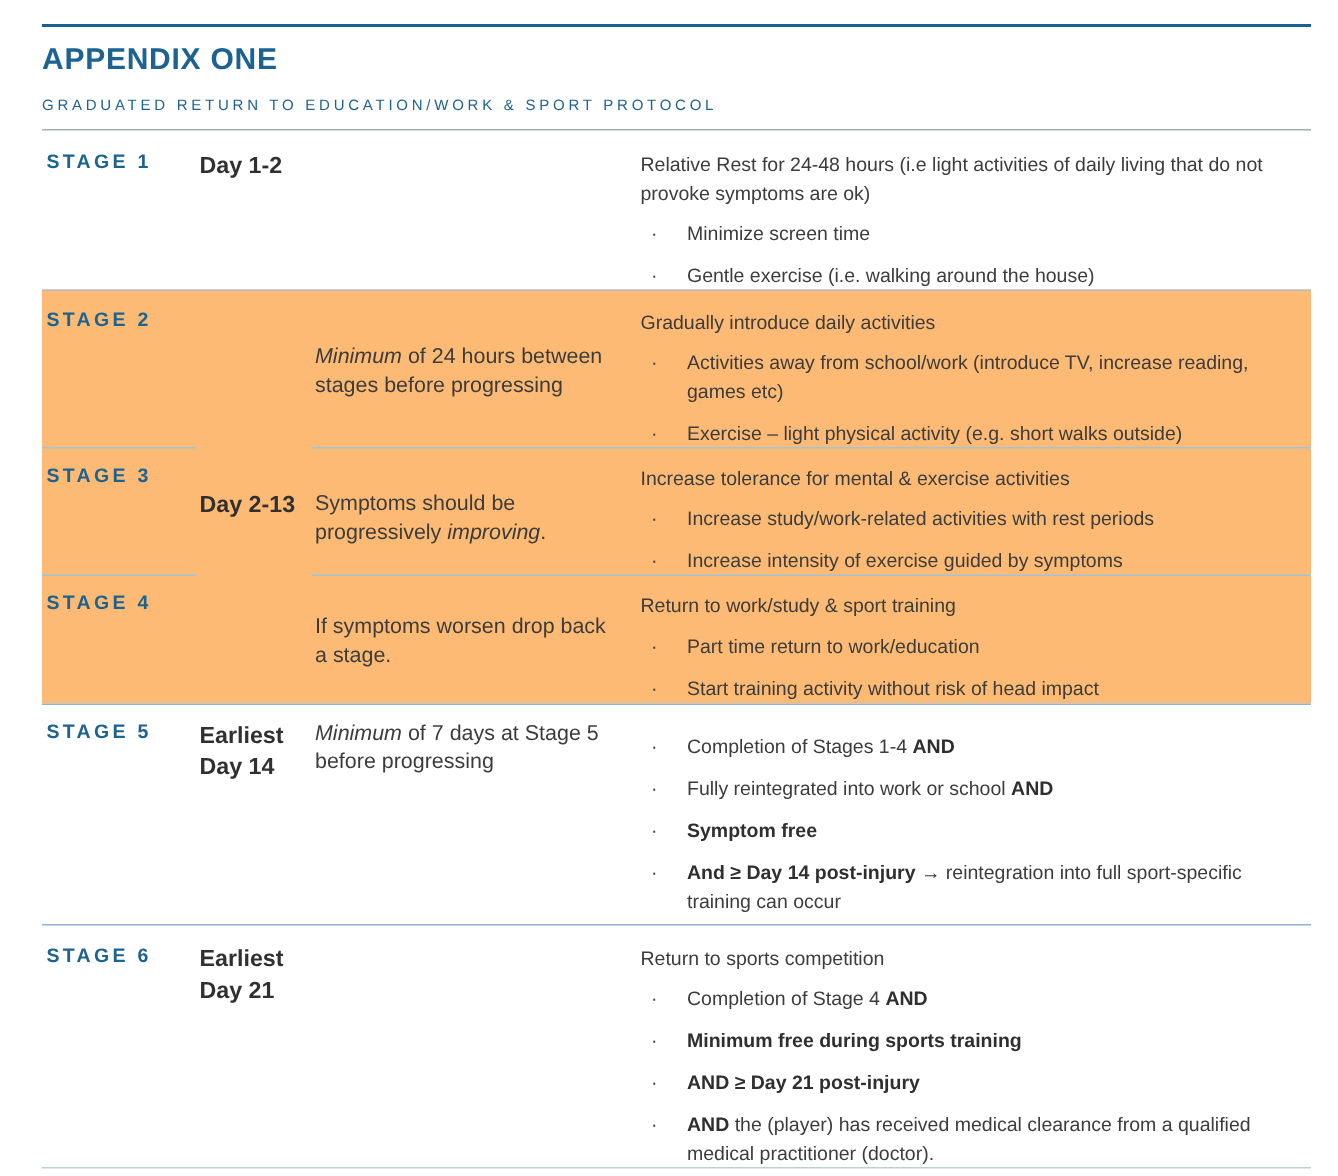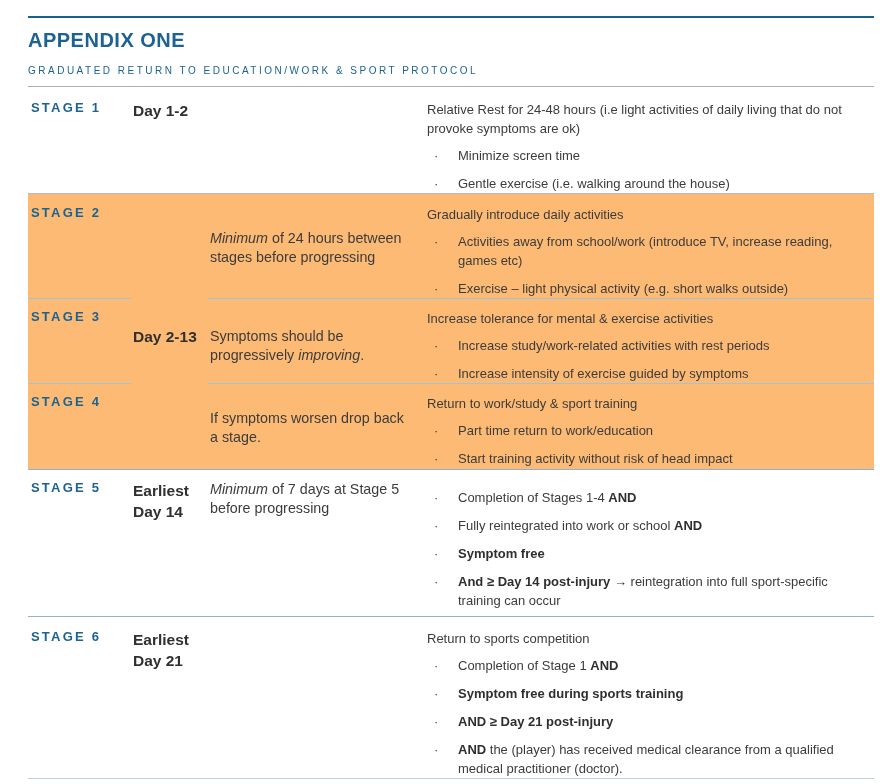--- a/index.html
+++ b/index.html
@@ -194,25 +194,25 @@
           <div class="cell c-label">STAGE 6</div>
           <div class="cell c-day">
             <div>Earliest</div>
             <div>Day 21</div>
           </div>
           <div class="cell c-note"></div>
           <div class="cell c-content">
             <p class="intro">Return to sports competition</p>
             <div class="bullet first">
               <span class="dot">·</span>
-              <span class="btxt"><span>Completion of Stage 1 </span><span class="seg-b ">AND</span></span>
-            </div>
-            <div class="bullet">
-              <span class="dot">·</span>
-              <span class="btxt"><span class="seg-b ">Symptom free during sports training</span></span>
+              <span class="btxt"><span>Completion of Stage 4 </span><span class="seg-b ">AND</span></span>
+            </div>
+            <div class="bullet">
+              <span class="dot">·</span>
+              <span class="btxt"><span class="seg-b ">Minimum free during sports training</span></span>
             </div>
             <div class="bullet">
               <span class="dot">·</span>
               <span class="btxt"><span class="seg-b ">AND ≥ Day 21 post-injury</span></span>
             </div>
             <div class="bullet">
               <span class="dot">·</span>
               <span class="btxt"><span class="seg-b ">AND </span><span>the (player) has received medical clearance from a qualified medical practitioner (doctor).</span></span>
             </div>
           </div>

